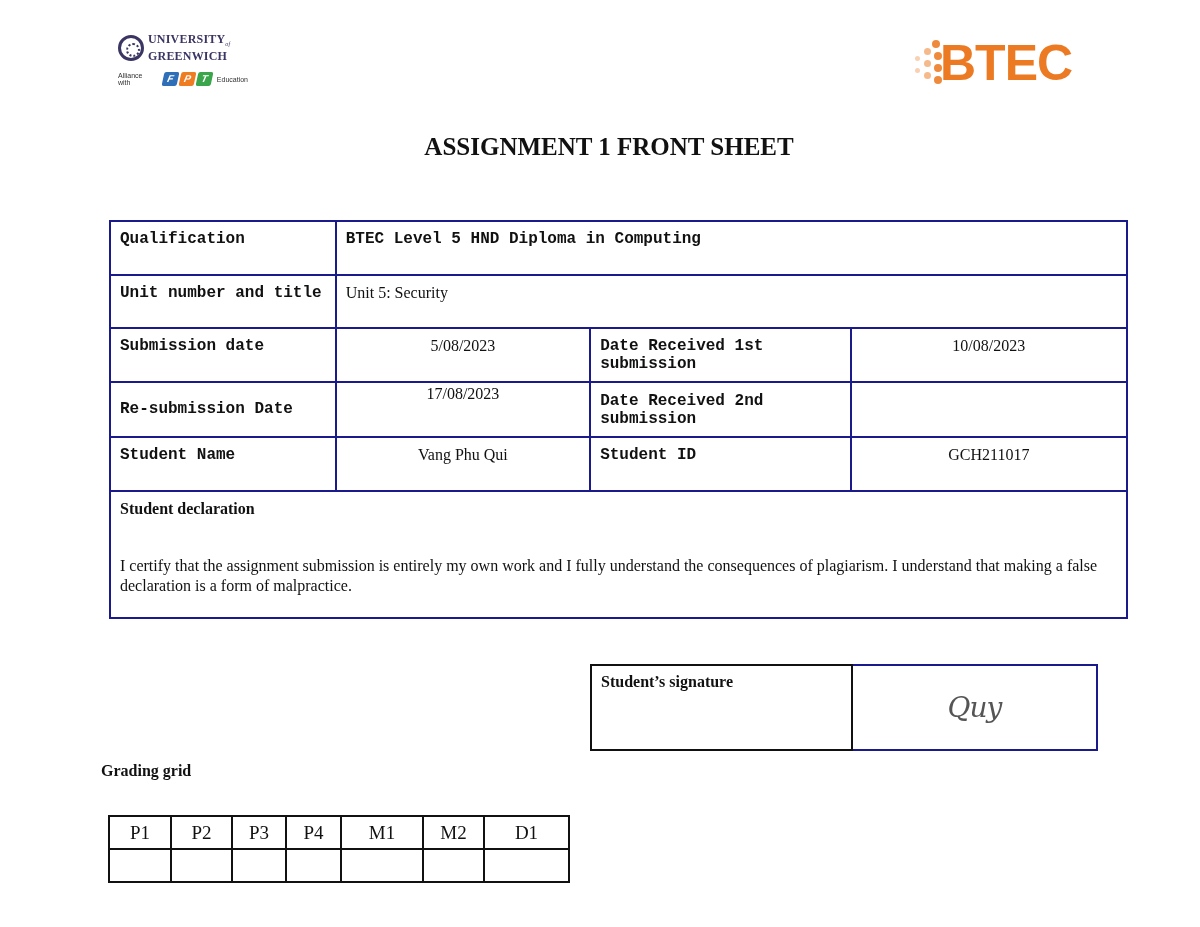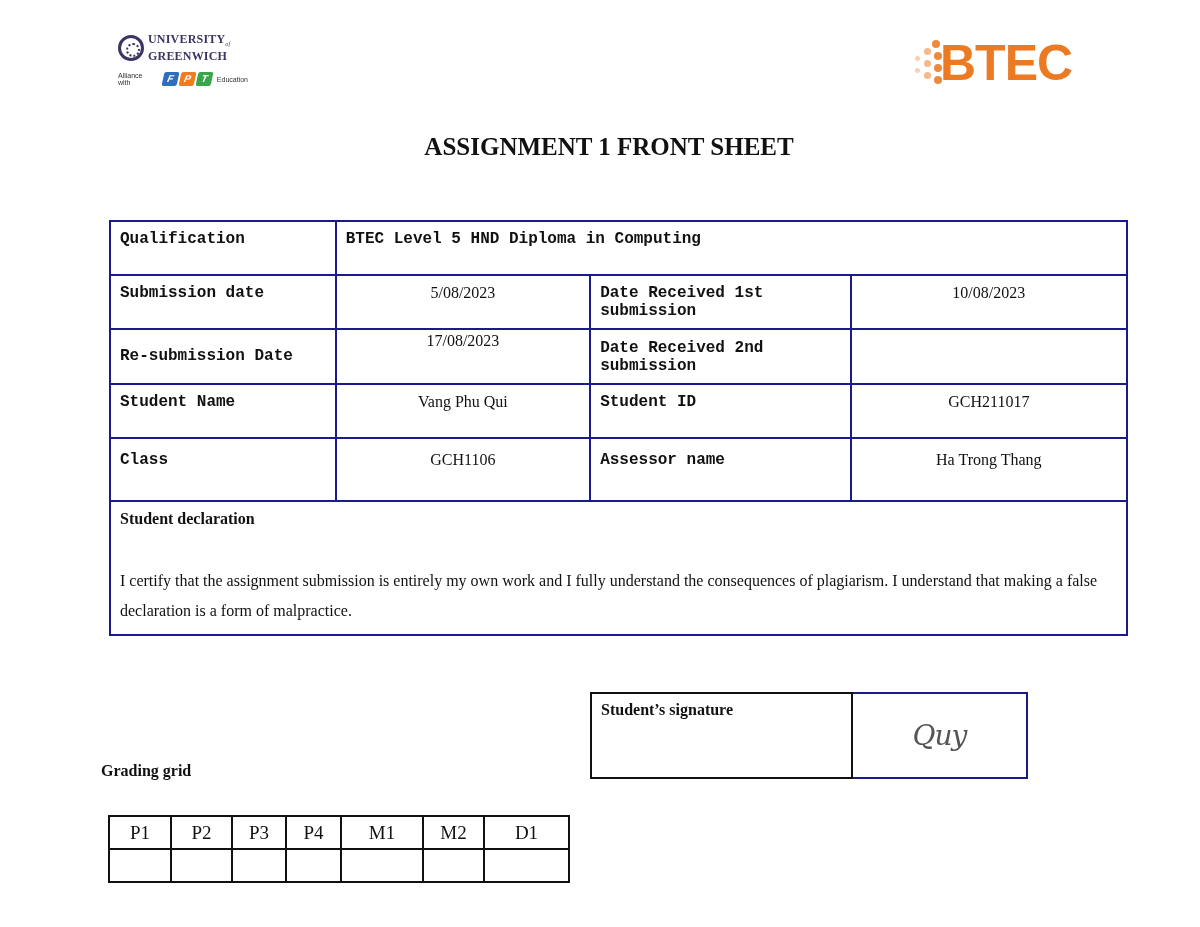--- a/index.html
+++ b/index.html
@@ -26,24 +26,24 @@
 
     
     .title { position: absolute; left: 0; width: 1218px; top: 133px; text-align: center; font-family: "Liberation Serif", serif; font-weight: bold; font-size: 25px; }
 
     
     .main-table { position: absolute; left: 109px; top: 220px; width: 1019px; border-collapse: collapse; font-size: 16px; }
     .main-table td { border: 2px solid #1a1a8c; vertical-align: top; padding: 8px 9px; }
     .lbl { font-weight: bold; font-family: Liberation Mono, monospace; }
     .center { text-align: center; }
     .decl-title { font-weight: bold; margin-bottom: 38px; }
-    .decl-text { line-height: 30px; }
+    .decl-text { line-height: 20px; }
 
     
-    .sig-table { position: absolute; left: 590px; top: 692px; width: 438px; border-collapse: collapse; font-size: 16px; }
+    .sig-table { position: absolute; left: 590px; top: 664px; width: 508px; border-collapse: collapse; font-size: 16px; }
     .sig-table td { height: 85px; vertical-align: top; padding: 7px 9px; }
     .sig-label { width: 261px; border: 2px solid #111; font-weight: bold; }
     .sig-value { border: 2px solid #1a1a8c; text-align: center; vertical-align: middle !important; }
     .sig-script { font-family: "DejaVu Serif", serif; font-style: italic; font-size: 28px; color: #555; letter-spacing: -1px; }
 
     
     .grading-label { position: absolute; left: 101px; top: 762px; font-weight: bold; font-size: 16px; }
     .grade-table { position: absolute; left: 108px; top: 815px; border-collapse: collapse; font-size: 19px; }
     .grade-table td { border: 2px solid #111; height: 33px; text-align: center; vertical-align: middle; }
   </style>
@@ -90,42 +90,40 @@
       <col style="width:255px">
       <col style="width:261px">
       <col style="width:277px">
   </colgroup>
   <tbody>
       <tr style="height:54px">
     <td class="lbl">Qualification</td>
     <td class="lbl" colspan="3">BTEC Level 5 HND Diploma in Computing</td>
   </tr>
   <tr style="height:53px">
+    <td class="lbl">Unit number and title</td>
+    <td colspan="3">Unit 5: Security</td>
+  </tr>
+  <tr style="height:53px">
     <td class="lbl">Submission date</td>
     <td class="center">5/08/2023</td>
     <td class="lbl">Date Received 1st submission</td>
     <td class="center">10/08/2023</td>
   </tr>
   <tr style="height:53px">
     <td class="lbl" style="padding-top:17px">Re-submission Date</td>
     <td class="center" style="padding-top:2px">17/08/2023</td>
     <td class="lbl" style="padding-top:9px">Date Received 2nd submission</td>
     <td class="center"></td>
   </tr>
   <tr style="height:54px">
     <td class="lbl">Student Name</td>
     <td class="center">Vang Phu Qui</td>
     <td class="lbl">Student ID</td>
     <td class="center">GCH211017</td>
-  </tr>
-  <tr style="height:63px">
-    <td class="lbl" style="padding-top:12px">Class</td>
-    <td class="center" style="padding-top:12px">GCH1106</td>
-    <td class="lbl" style="padding-top:12px">Assessor name</td>
-    <td class="center" style="padding-top:12px">Ha Trong Thang</td>
   </tr>
   <tr style="height:127px">
     <td colspan="4">
       <div class="decl-title">Student declaration</div>
       <div class="decl-text">I certify that the assignment submission is entirely my own work and I fully understand the consequences of plagiarism. I understand that making a false declaration is a form of malpractice.</div>
     </td>
   </tr>
 </tbody>
   </table>
 

